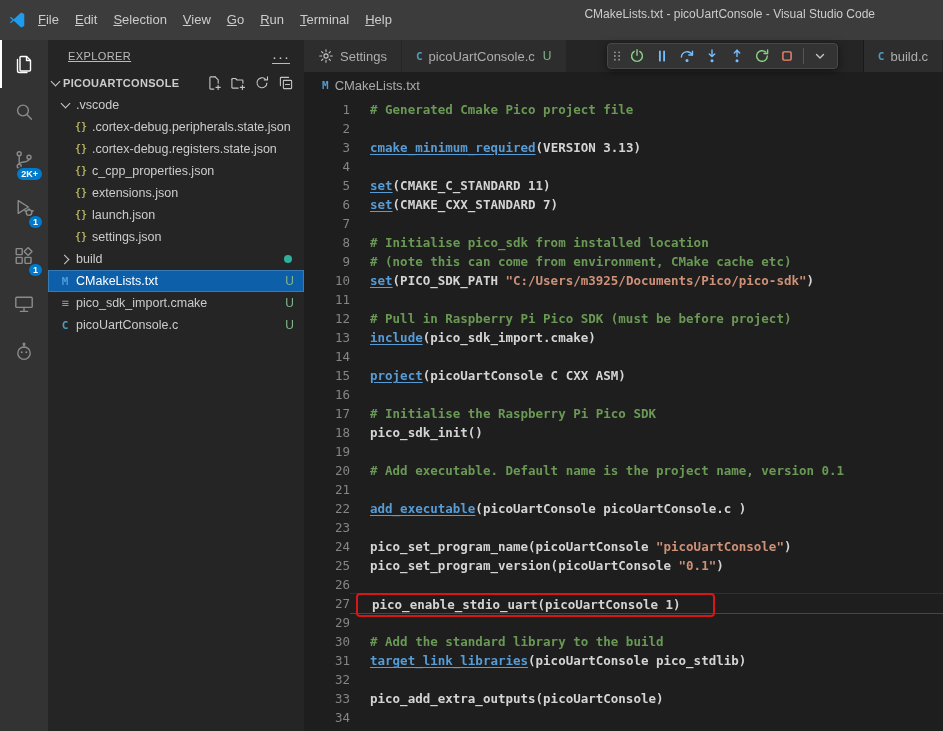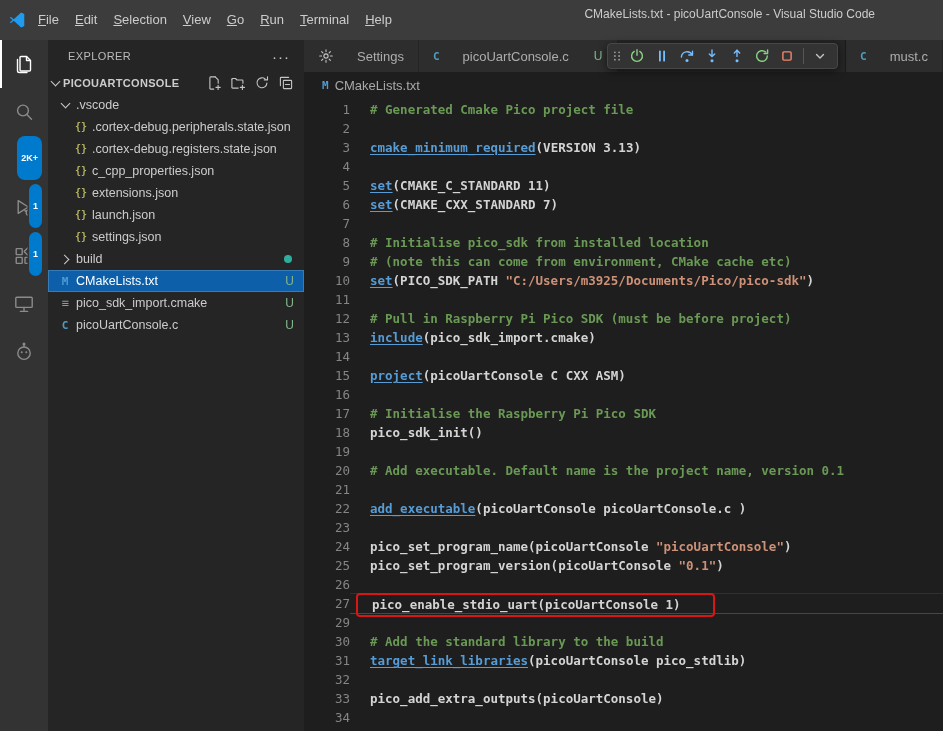--- a/index.html
+++ b/index.html
@@ -20,28 +20,28 @@
 
   .main { flex: 1; display: flex; min-height: 0; }
 
   
   .activitybar { width: 48px; flex: none; background: #333333; display: flex; flex-direction: column; }
   .ab-item { height: 48px; position: relative; display: flex; align-items: center; justify-content: center;
     color: #8b8b8b; cursor: pointer; border-left: 2px solid transparent; border-right: 2px solid transparent; }
   .ab-item.active { color: #ffffff; border-left-color: #ffffff; }
   .ab-ic { display: flex; }
   .ab-badge { position: absolute; right: 4px; bottom: 4px; background: var(--accent); color: #fff;
-    font-size: 9px; font-weight: 700; line-height: 12px; padding: 16px 4px; border-radius: 8px;
+    font-size: 9px; font-weight: 700; line-height: 12px; padding: 0 4px; border-radius: 8px;
     box-shadow: 0 0 0 1.5px #333333; }
 
   
   .sidebar { width: 256px; flex: none; background: #252526; color: #cccccc; display: flex;
     flex-direction: column; font-size: 13px; overflow: hidden; }
   .sidebar-head { height: 32px; flex: none; display: flex; align-items: center;
-    padding: 0 14px 0 20px; font-size: 11px; letter-spacing: .4px; color: #bbbbbb; }
+    padding: 0 14px 0 20px; font-size: 11px; letter-spacing: .4px; color: #bbbbbb; text-decoration: underline; }
   .ellipsis { margin-left: auto; font-size: 15px; color: #c5c5c5; cursor: pointer; letter-spacing: 1px; }
   .section-head { height: 22px; flex: none; display: flex; align-items: center; font-size: 11px;
     font-weight: 700; letter-spacing: .3px; color: #cccccc; padding: 0 10px 0 4px; cursor: pointer; }
   .section-label { margin-left: 4px; }
   .section-actions { margin-left: auto; display: flex; gap: 8px; align-items: center; }
   .act-btn { display: flex; cursor: pointer; }
 
   .chev { width: 7px; height: 7px; border-right: 1.3px solid #cccccc; border-bottom: 1.3px solid #cccccc;
     display: inline-block; flex: none; }
   .chev-down { transform: rotate(45deg); margin-top: -3px; }
@@ -62,21 +62,21 @@
   .fi-cmake { color: var(--micon); }
   .fi-c { color: var(--cicon); }
   .fi-list { color: var(--listicon); font-weight: 400; font-size: 12px; }
 
   
   .editor-col { flex: 1; display: flex; flex-direction: column; min-width: 0; position: relative;
     background: #1e1e1e; }
   .tabbar { height: 32px; flex: none; background: #252526; display: flex; position: relative; }
   .tabs-group { display: flex; height: 32px; }
   #tabs-right { border-left: 1px solid #1a1a1a; }
-  .tab { display: flex; align-items: center; gap: 23px; padding: 0 14px; background: #2d2d2d;
+  .tab { display: flex; align-items: center; gap: 6px; padding: 0 14px; background: #2d2d2d;
     color: #adadad; font-size: 13px; border-right: 1px solid #252526; cursor: pointer; height: 32px;
     white-space: nowrap; }
   .tab-badge { color: var(--untracked); font-size: 12px; margin-left: 2px; }
   .tab-gap { flex: 1; }
   .gear-icon { display: flex; }
 
   .debug-toolbar { position: absolute; left: 303px; top: 3px; height: 26px; background: #333333;
     border: 1px solid #474747; border-radius: 4px; display: flex; align-items: center;
     padding: 0 5px 0 2px; gap: 1px; box-shadow: 0 2px 8px rgba(0,0,0,.5); z-index: 6; }
   .dt-grip { width: 14px; display: flex; align-items: center; justify-content: center; cursor: grab; }
@@ -322,21 +322,21 @@
             <div class="tab">
               <span class="fi fi-c">C</span>
               <span class="tab-label">picoUartConsole.c</span>
               <span class="tab-badge">U</span>
             </div>
           </div>
         <div class="tab-gap"></div>
         <div id="tabs-right" class="tabs-group">
             <div class="tab">
               <span class="fi fi-c">C</span>
-              <span class="tab-label">must.c</span>
+              <span class="tab-label">build.c</span>
             </div>
           </div>
         <div class="debug-toolbar" id="debug-toolbar">
             <span class="dt-grip">
               <svg width="16" height="16" viewBox="0 0 16 16" fill="none" stroke-width="1.4" stroke-linecap="round" stroke-linejoin="round">
                 <g fill="#9d9d9d" stroke="none">
                   <circle cx="5.6" cy="3.8" r="1.05"></circle>
                   <circle cx="10.4" cy="3.8" r="1.05"></circle>
                   <circle cx="5.6" cy="8" r="1.05"></circle>
                   <circle cx="10.4" cy="8" r="1.05"></circle>

